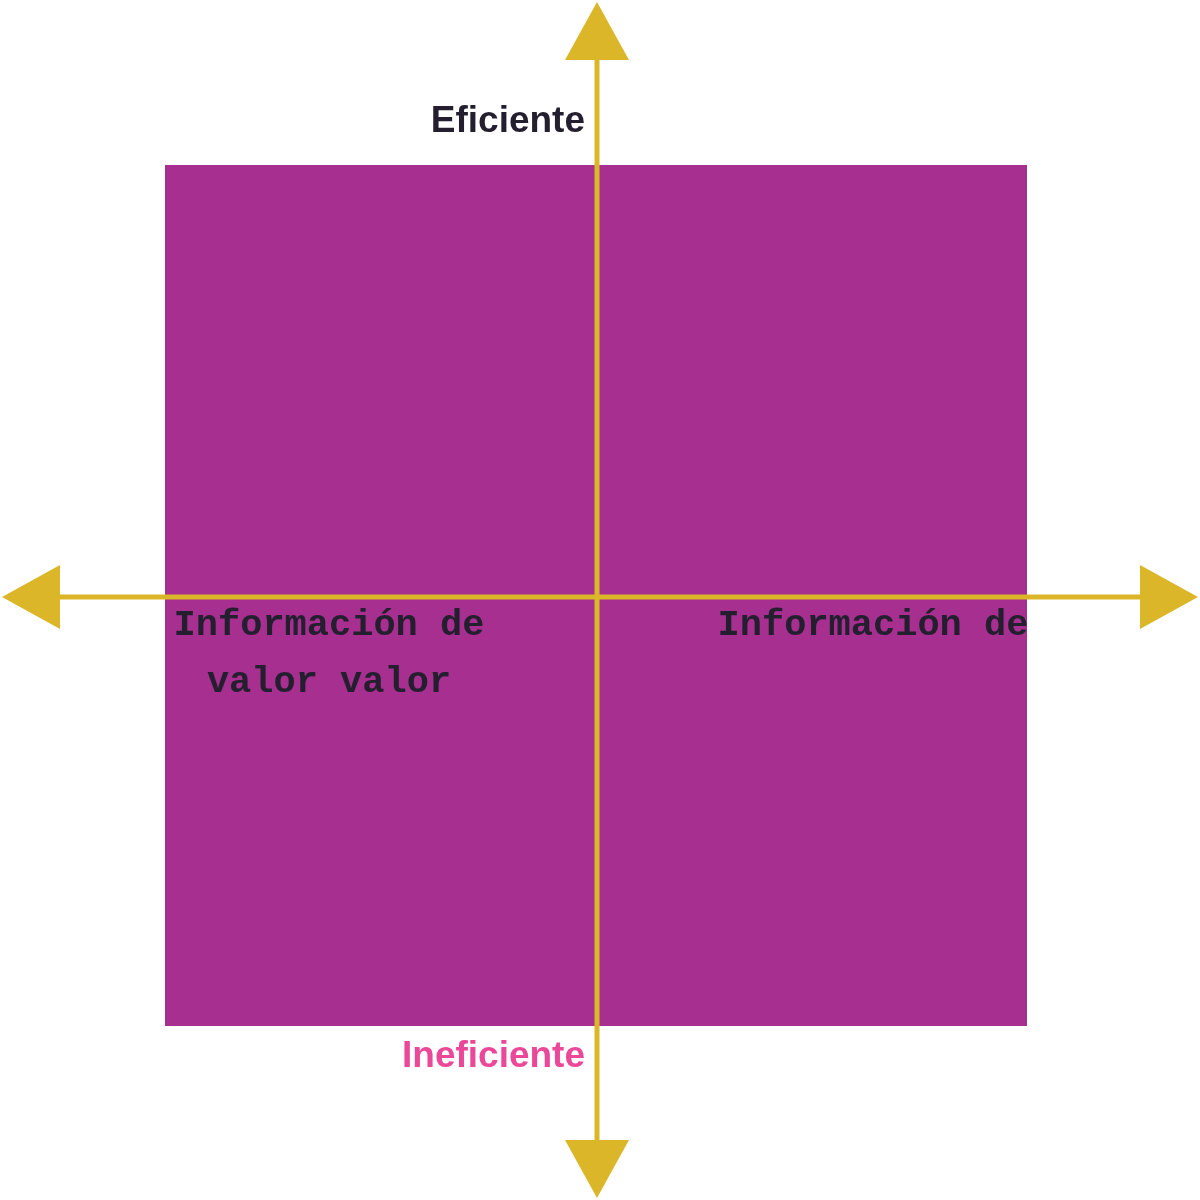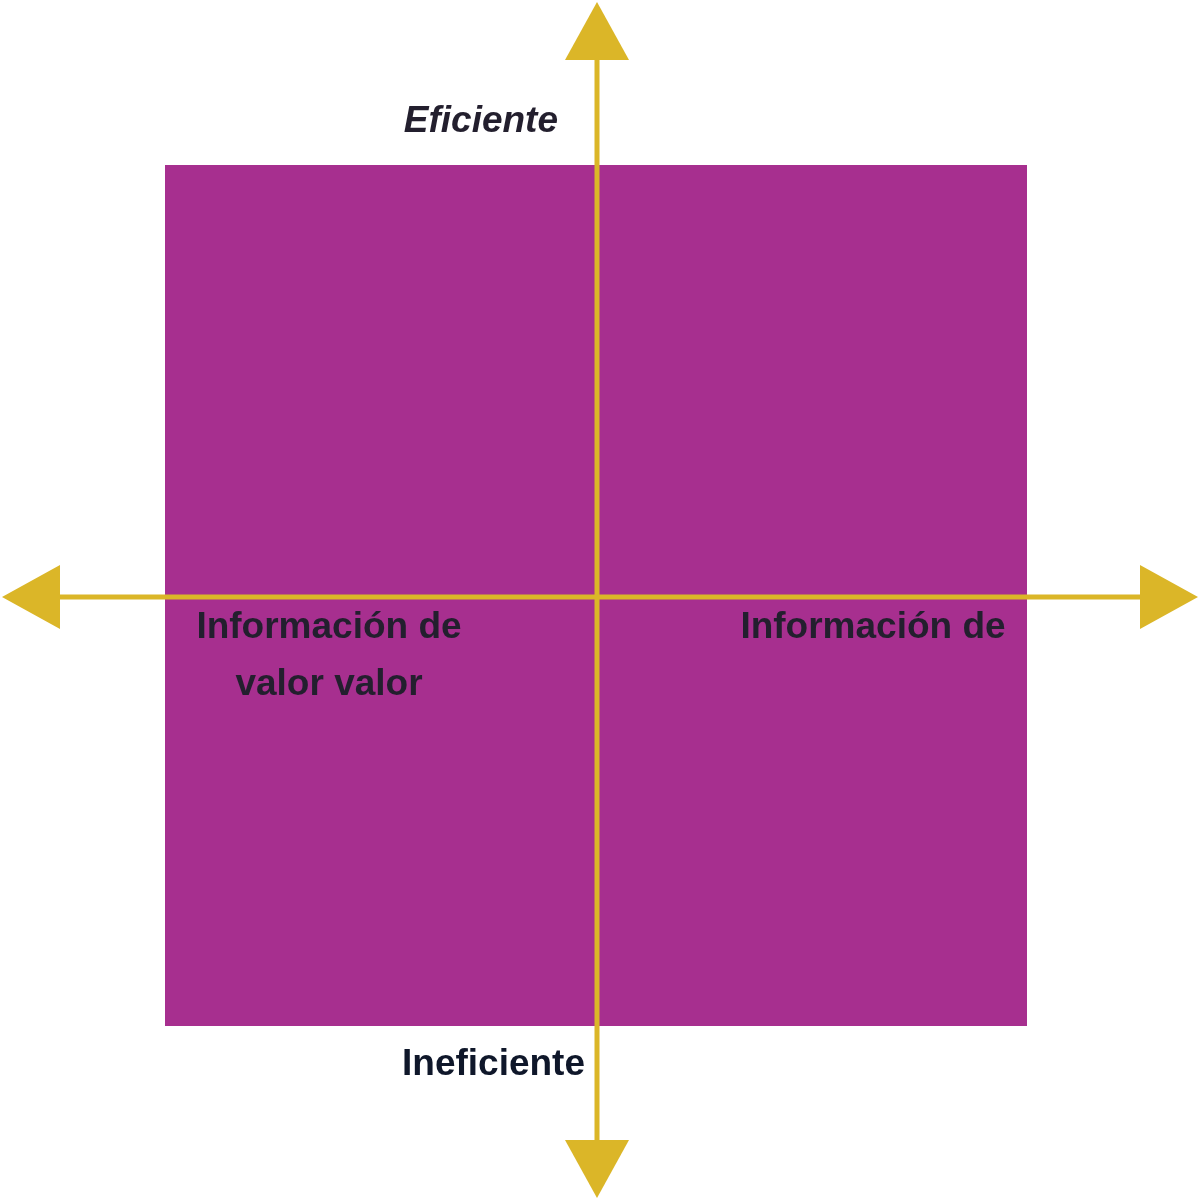--- a/index.html
+++ b/index.html
@@ -9,45 +9,45 @@
     svg.axes { position: absolute; left: 0; top: 0; width: 1200px; height: 1200px; }
     .label {
       position: absolute;
       font-family: "Liberation Sans", "DejaVu Sans", sans-serif;
       font-weight: bold;
       font-size: 37px;
       line-height: 57px;
       color: #231f2e;
       white-space: nowrap;
     }
-    .label-top { right: 642px; top: 91px; text-align: right; font-style: italic; }
+    .label-top { right: 615px; top: 91px; text-align: right; }
     .label-bottom { right: 615px; top: 1026px; text-align: right; }
     .label-left { left: 165px; width: 328px; top: 597px; text-align: center; white-space: normal; }
     .label-right { left: 708px; width: 330px; top: 597px; text-align: center; white-space: normal; }
-    .label span { display: block; }
+    .label span { display: block; font-family: Liberation Mono, monospace; }
   </style>
 </head>
 <body style="background: rgb(255, 255, 255);">
 
 <div class="canvas">
   <div class="quad-square" id="quad" style="background: rgb(167, 47, 143);"></div>
 
   <svg class="axes" viewBox="0 0 1200 1200">
     <g id="axis-group">
       <line x1="597" y1="58" x2="597" y2="1142" stroke-width="5" stroke="#dbb628"></line>
       <line x1="58" y1="597" x2="1142" y2="597" stroke-width="5" stroke="#dbb628"></line>
       <polygon points="597,2 565,60 629,60" fill="#dbb628"></polygon>
       <polygon points="597,1198 565,1140 629,1140" fill="#dbb628"></polygon>
       <polygon points="2,597 60,565 60,629" fill="#dbb628"></polygon>
       <polygon points="1198,597 1140,565 1140,629" fill="#dbb628"></polygon>
     </g>
   </svg>
 
   <div class="label label-top" style="color: rgb(35, 31, 46);">Eficiente</div>
-  <div class="label label-bottom" style="color: #0f172a; margin-top: 8px;">Ineficiente</div>
+  <div class="label label-bottom" style="color: #ec4899;">Ineficiente</div>
   <div class="label label-left" style="color: rgb(35, 31, 46);">
     <span>Información de</span>
     <span>valor valor</span>
   </div>
   <div class="label label-right" style="color: rgb(35, 31, 46);">
     <span>Información de</span>
   </div>
 </div>
 
 </body></html>

